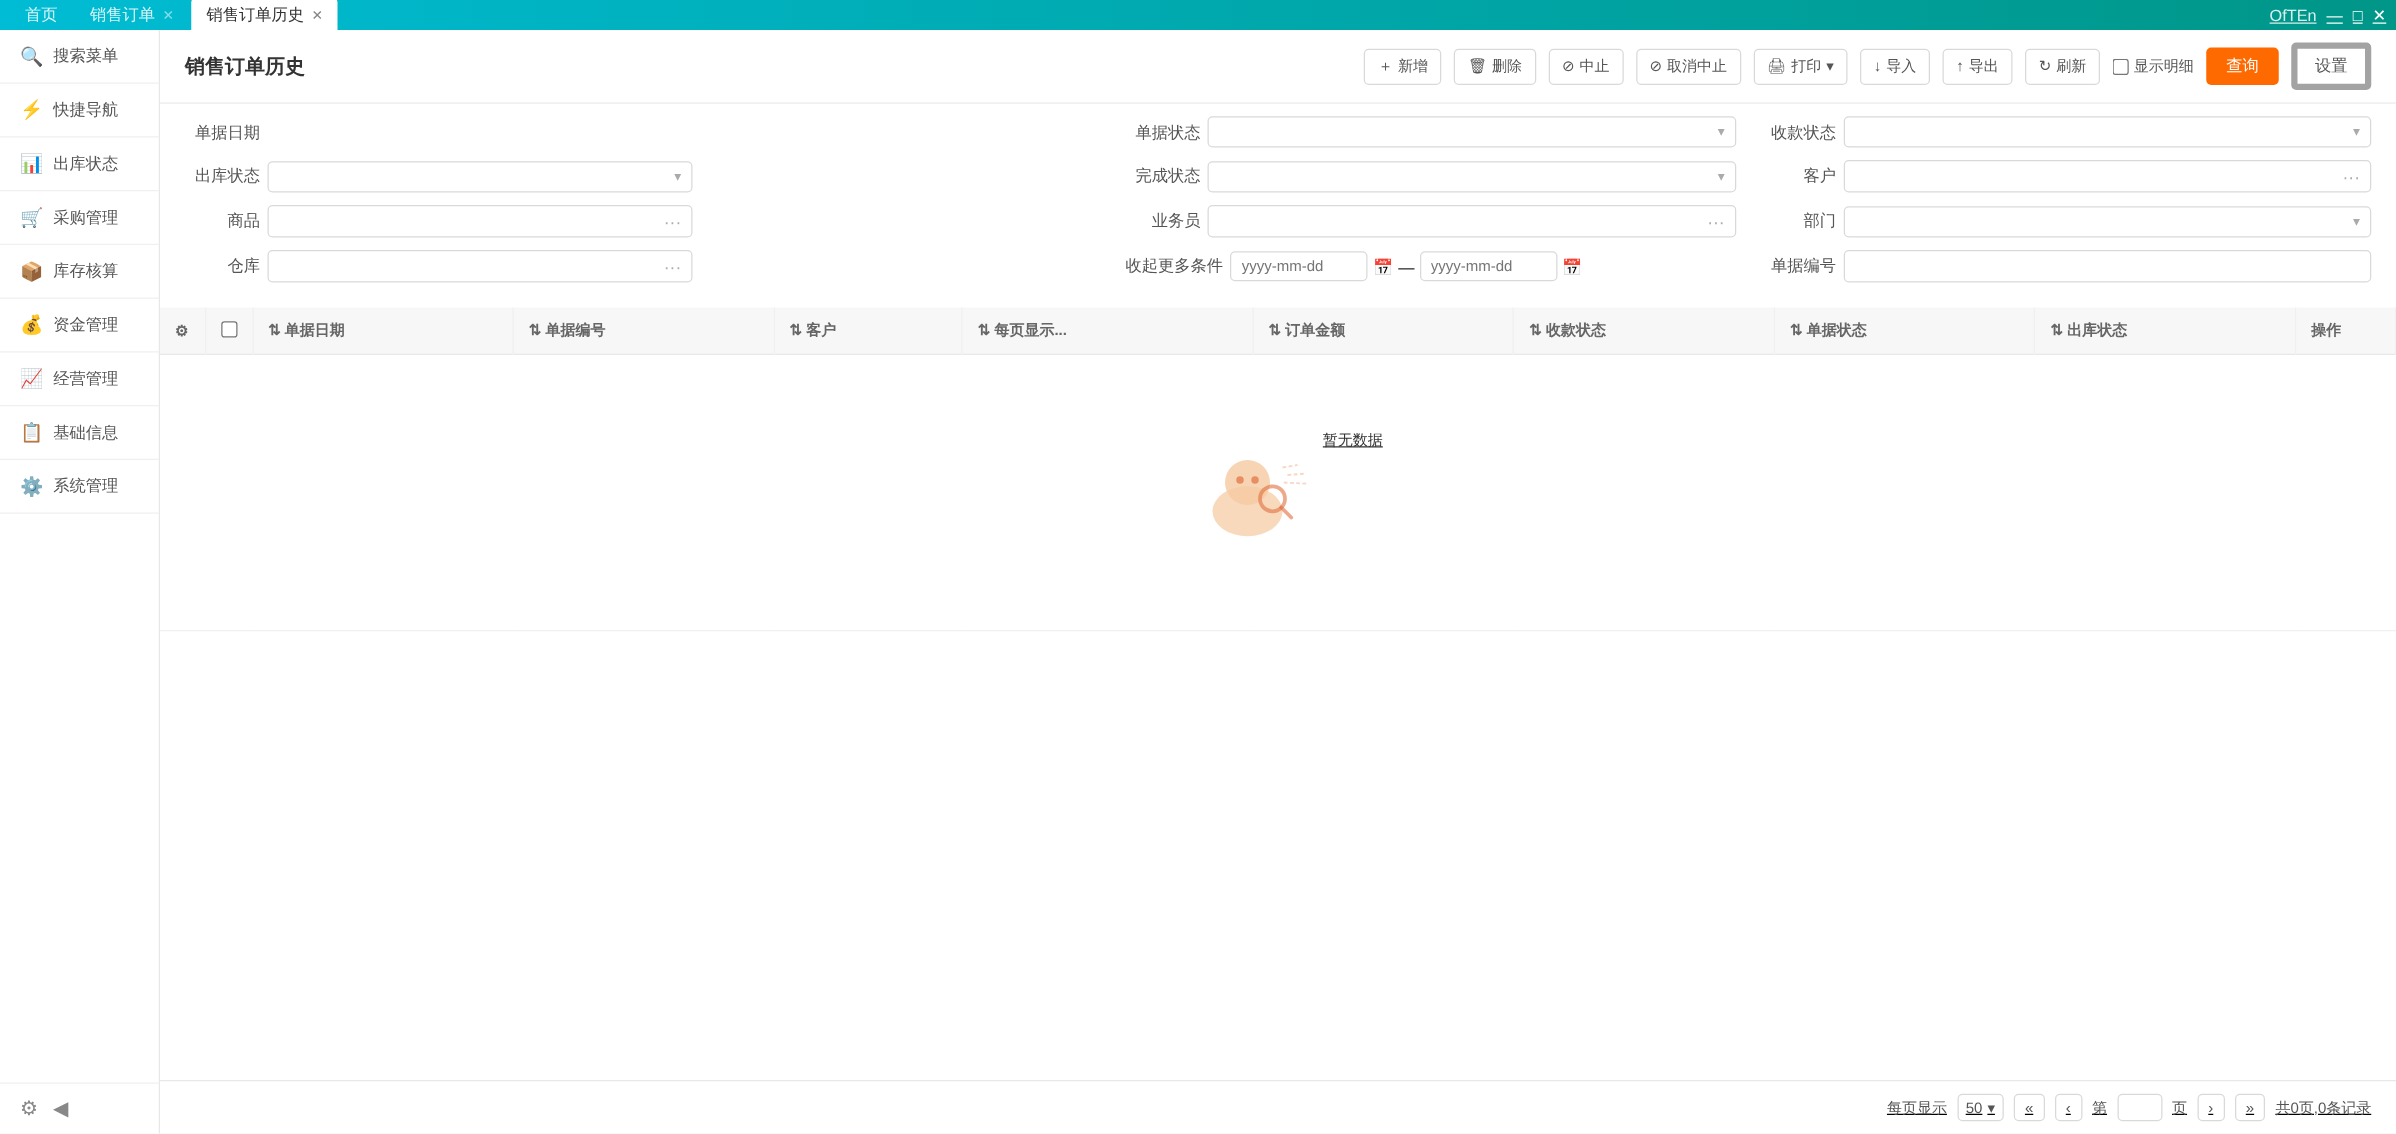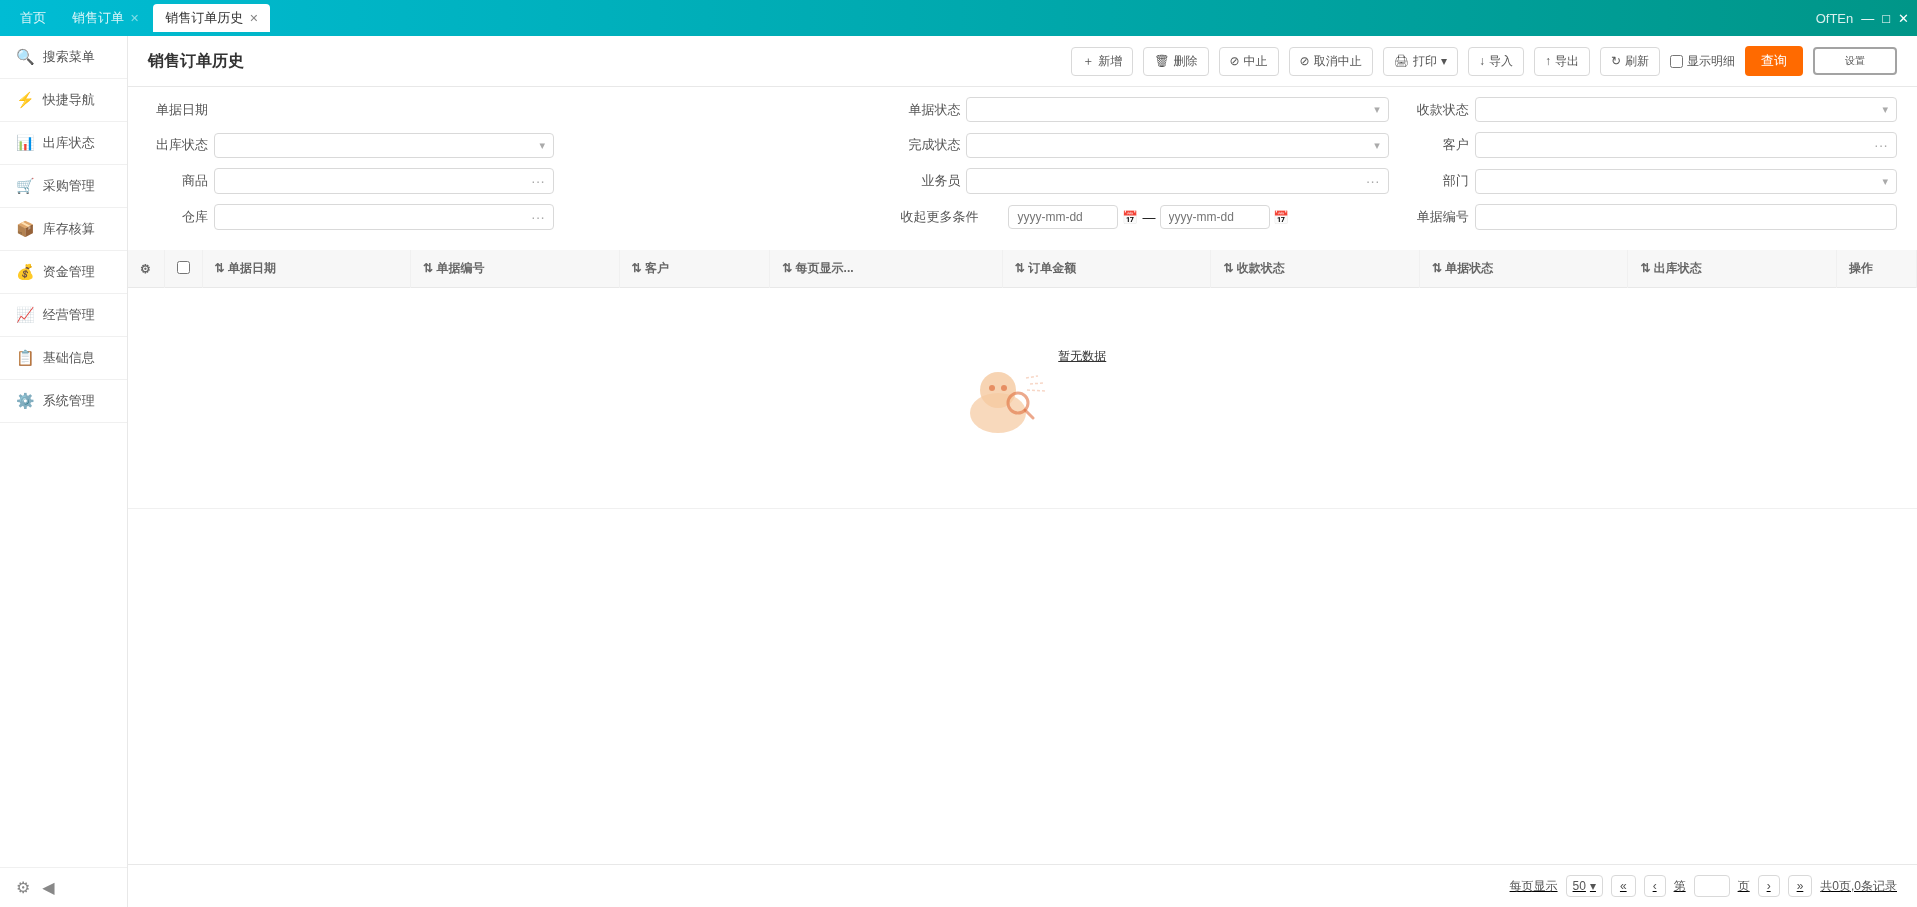--- a/index.html
+++ b/index.html
@@ -1,20 +1,20 @@
 <!DOCTYPE html>
 <html><head>
   <meta charset="utf-8">
   <style>
     * { box-sizing: border-box; margin: 0; padding: 0; }
     body { font-family: "Microsoft YaHei", sans-serif; font-size: 13px; background: #f5f5f5; display: flex; flex-direction: column; height: 907px; overflow: hidden; }
 
     
     .top-bar {
-      height: 36px;
+      height: 24px;
       background: linear-gradient(90deg, #00bcd4 0%, #009688 100%);
       display: flex;
       align-items: center;
       padding: 0 8px;
       justify-content: space-between;
       flex-shrink: 0;
     }
     .top-tabs { display: flex; align-items: center; gap: 2px; height: 100%; }
     .top-tab {
       height: 28px;
@@ -23,21 +23,21 @@
       display: flex;
       align-items: center;
       gap: 6px;
       cursor: pointer;
       font-size: 13px;
       color: rgba(255,255,255,0.85);
     }
     .top-tab.active { background: #fff; color: #333; }
     .top-tab .close-x { font-size: 11px; opacity: 0.6; }
     .top-bar-right { display: flex; align-items: center; gap: 8px; }
-    .top-bar-right span { color: rgba(255,255,255,0.85); font-size: 13px; }
+    .top-bar-right span { color: rgba(255,255,255,0.85); font-size: 13px; text-decoration: underline; }
 
     
     .main-layout { display: flex; flex: 1; overflow: hidden; }
 
     
     .sidebar {
       width: 128px;
       background: #fff;
       border-right: 1px solid #e8e8e8;
       display: flex;
@@ -84,25 +84,25 @@
       color: #fff;
       border: none;
       padding: 6px 16px;
       border-radius: 4px;
       cursor: pointer;
       font-size: 13px;
     }
     .btn-setting {
       background: #fff;
       color: #555;
-      border: 2px solid #a3a3a3;
-      padding: 5px 30px;
-      border-radius: 4px;
-      cursor: pointer;
-      font-size: 10px;
+      border: 5px solid #a3a3a3;
+      padding: 5px 14px;
+      border-radius: 4px;
+      cursor: pointer;
+      font-size: 13px;
     }
     .checkbox-label { display: flex; align-items: center; gap: 4px; font-size: 12px; color: #555; cursor: pointer; }
 
     
     .filter-area {
       background: #fff;
       padding: 10px 20px;
       flex-shrink: 0;
     }
     .filter-row { display: flex; align-items: center; gap: 0; margin-bottom: 10px; }
@@ -138,21 +138,21 @@
     .date-quick-btns { display: flex; align-items: center; gap: 4px; }
     .date-quick-btn {
       padding: 2px 7px;
       border-radius: 3px;
       cursor: pointer;
       font-size: 12px;
       color: #555;
       border: 1px solid transparent;
     }
     .date-quick-btn.active { background: #ff6a00; color: #fff; border-radius: 10px; }
-    .date-input-pair { display: flex; align-items: center; gap: 4px; margin-left: 24px; }
+    .date-input-pair { display: flex; align-items: center; gap: 4px; }
     .date-input {
       border: 1px solid #d9d9d9;
       border-radius: 4px;
       padding: 4px 8px;
       font-size: 12px;
       color: #999;
       width: 110px;
     }
     .calendar-icon { color: #aaa; cursor: pointer; font-size: 13px; }
 

